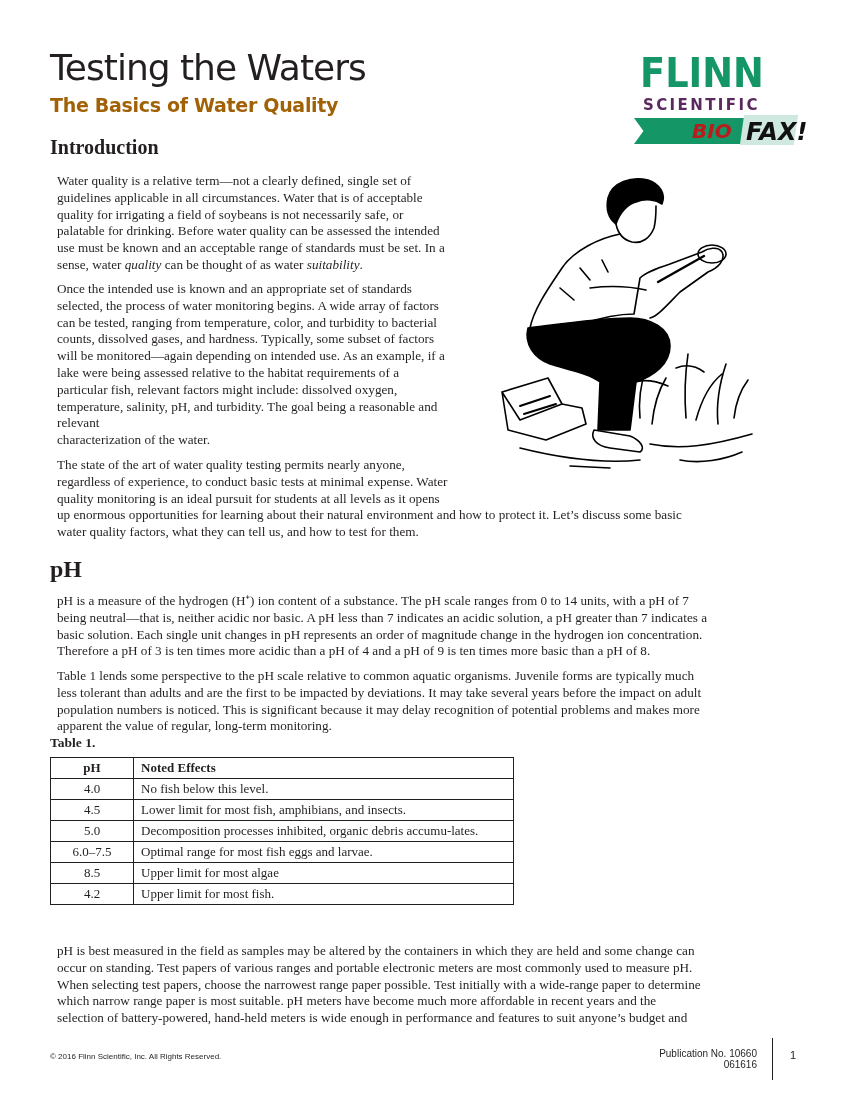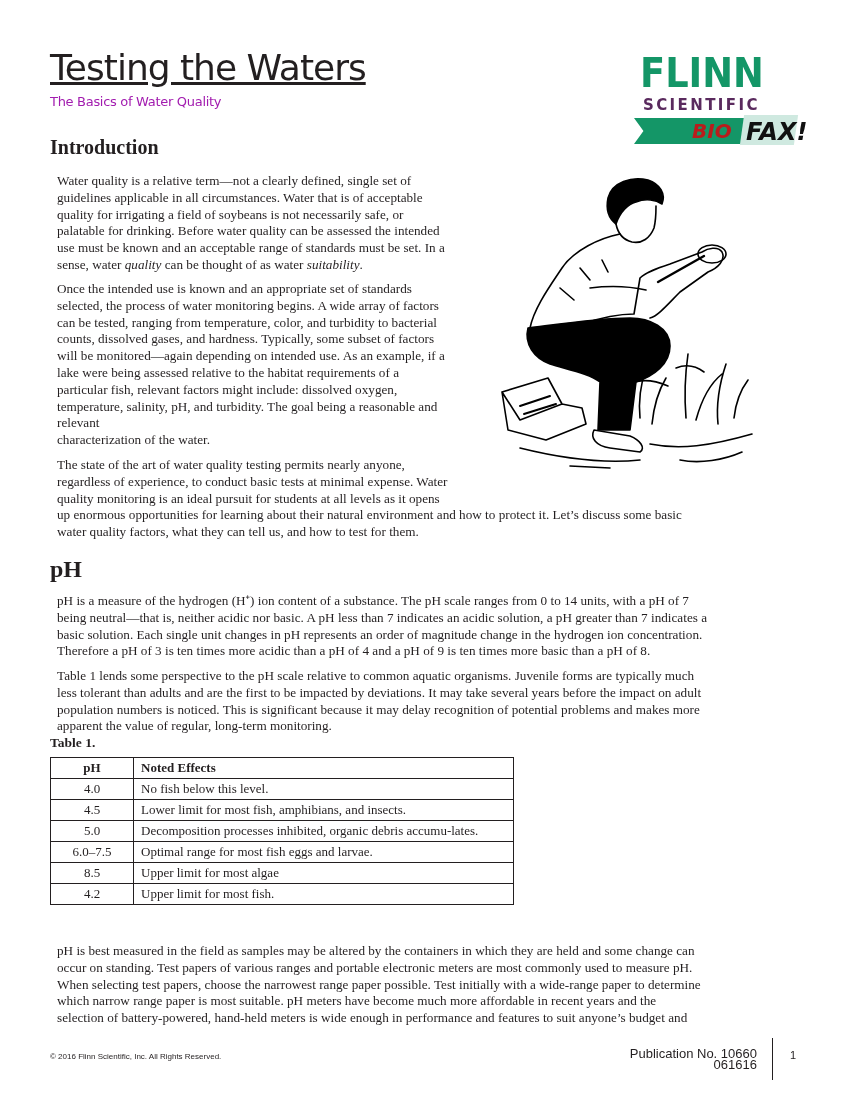--- a/index.html
+++ b/index.html
@@ -1,19 +1,19 @@
 <!DOCTYPE html>
 <html><head>
 <meta charset="utf-8">
 <style>
   html, body { margin:0; padding:0; background:#ffffff; }
   body { width:850px; height:1100px; position:relative; overflow:hidden; color:#231f20; }
 
-  #title { position:absolute; left:50px; top:46px; font-family:"DejaVu Sans", sans-serif; font-size:36px; letter-spacing:-1px; color:#231f20; font-weight:normal; margin:0; line-height:44px;text-decoration:underline; }
-  #subtitle { position:absolute; left:50px; top:94px; font-family:"DejaVu Sans", sans-serif; font-size:13px; color:#a21caf; letter-spacing:-0.3px; }
+  #title { position:absolute; left:50px; top:46px; font-family:"DejaVu Sans", sans-serif; font-size:36px; letter-spacing:-1px; color:#231f20; font-weight:normal; margin:0; line-height:44px; }
+  #subtitle { position:absolute; left:50px; top:94px; font-family:"DejaVu Sans", sans-serif; font-size:19px; color:#a16207; letter-spacing:-0.3px;font-weight:bold; }
 
   
   #logo { position:absolute; left:630px; top:52px; width:170px; height:100px; }
   #logo .flinn { position:absolute; left:10px; top:0; font-family:"DejaVu Sans", sans-serif; font-weight:bold; font-size:40px; line-height:42px; color:#149667; letter-spacing:0px; transform:scaleX(0.92); transform-origin:left; }
   #logo .sci { position:absolute; left:13px; top:44px; font-family:"DejaVu Sans", sans-serif; font-weight:bold; font-size:15px; color:#5a2a5e; letter-spacing:2.4px; }
   #logo .banner { position:absolute; left:4px; top:66px; width:118px; height:26px; background:#149667; clip-path:polygon(0 0,100% 0,100% 100%,0 100%,8% 50%); }
   #logo .bio { position:absolute; left:62px; top:67px; font-family:"DejaVu Sans", sans-serif; font-weight:bold; font-style:italic; font-size:20px; color:#b91c1c; }
   #logo .faxbox { position:absolute; left:112px; top:63px; width:54px; height:30px; background:#cfe9e0; transform:skewX(-8deg); }
   #logo .fax { position:absolute; left:116px; top:66px; font-family:"DejaVu Sans", sans-serif; font-weight:bold; font-style:italic; font-size:24px; color:#111; }
 
@@ -33,21 +33,21 @@
 
   #table-caption { position:absolute; left:50px; top:735px; font-family:"Liberation Serif", serif; font-weight:bold; font-size:13.5px; }
   #ph-table { position:absolute; left:50px; top:757px; width:464px; border-collapse:collapse; font-family:"Liberation Serif", serif; font-size:13px; color:#231f20; }
   #ph-table th, #ph-table td { border:1px solid #231f20; padding:1px 7px; line-height:18px; vertical-align:top; }
   #ph-table th { font-weight:bold; text-align:left; }
   #ph-table th.c1, #ph-table td.c1 { width:68px; text-align:center; }
 
   #illustration { position:absolute; left:490px; top:168px; width:270px; height:305px; }
 
   #footer-copy { position:absolute; left:50px; top:1052px; font-family:"Liberation Sans", sans-serif; font-size:8px; color:#231f20; }
-  #footer-pub { position:absolute; right:93px; top:1048px; font-family:"Liberation Sans", sans-serif; font-size:13px; color:#231f20; text-align:right; line-height:11px; }
+  #footer-pub { position:absolute; right:93px; top:1048px; font-family:"Liberation Sans", sans-serif; font-size:10px; color:#231f20; text-align:right; line-height:11px; }
   #footer-divider { position:absolute; left:772px; top:1038px; width:1px; height:42px; background:#231f20; }
   #footer-page { position:absolute; left:790px; top:1049px; font-family:"Liberation Sans", sans-serif; font-size:11px; color:#231f20; }
 </style>
 </head>
 <body>
 
 <h1 id="title">Testing the Waters</h1>
 <div id="subtitle">The Basics of Water Quality</div>
 
 <div id="logo">

